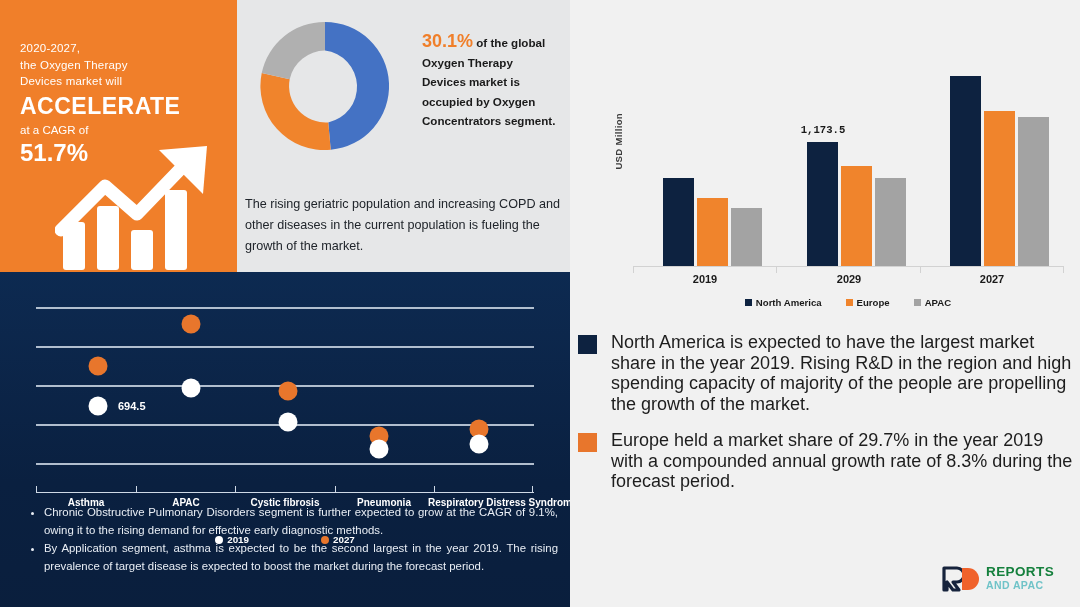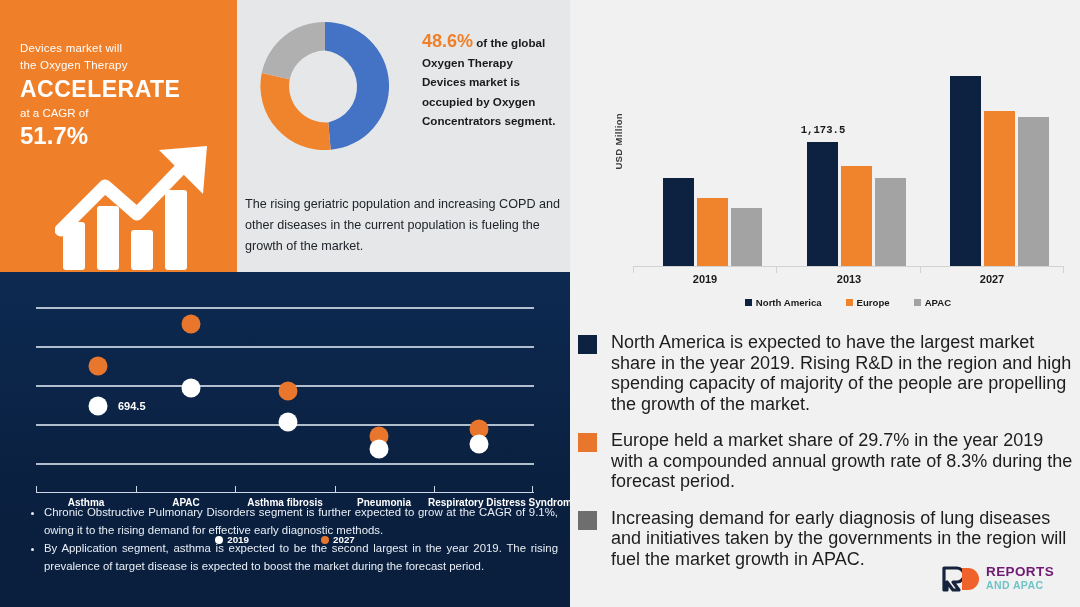--- a/index.html
+++ b/index.html
@@ -130,34 +130,35 @@
   .bar-legend .sw { width: 7px; height: 7px; display: inline-block; }
 
   .notes { position: absolute; left: 8px; top: 332px; width: 495px; }
   .note { position: relative; display: flex; gap: 14px; margin-bottom: 16px; }
   .note-swatch { flex: 0 0 auto; width: 19px; height: 19px; margin-top: 3px; }
   .note-text { font-size: 18px; line-height: 20.5px; color: #1d1d1d; }
 
   .logo { position: absolute; right: 8px; bottom: 10px; width: 130px; height: 34px; }
   .logo-mark { position: absolute; left: 0; top: 3px; width: 40px; height: 26px; }
   .logo-txt { position: absolute; left: 44px; top: 1px; }
-  .logo-l1 { font-size: 13.5px; font-weight: bold; color: #701a75; letter-spacing: .4px; line-height: 15px; }
+  .logo-l1 { font-size: 13.5px; font-weight: bold; color: #15803d; letter-spacing: .4px; line-height: 15px; }
   .logo-l2 { font-size: 10.5px; font-weight: bold; color: #6fc3c8; letter-spacing: .4px; line-height: 13px; }
 </style>
 </head>
 <body>
 
 <div id="root">
 
   <div class="left-col">
 
     <div class="orange-panel">
       <div class="op-text">
+        <div class="op-line">2020-2027,</div>
+        <div class="op-line">the Oxygen Therapy</div>
         <div class="op-line">Devices market will</div>
-        <div class="op-line">the Oxygen Therapy</div>
         <div class="op-accelerate">ACCELERATE</div>
         <div class="op-cagr-label">at a CAGR of</div>
         <div class="op-pct">51.7%</div>
       </div>
       <svg class="arrow-icon" viewBox="0 0 180 130">
         <rect x="8" y="78" width="22" height="48" rx="3" fill="#ffffff"></rect>
         <rect x="42" y="62" width="22" height="64" rx="3" fill="#ffffff"></rect>
         <rect x="76" y="86" width="22" height="40" rx="3" fill="#ffffff"></rect>
         <rect x="110" y="46" width="22" height="80" rx="3" fill="#ffffff"></rect>
         <path d="M6 86 L50 42 L82 70 L136 14" stroke="#ffffff" stroke-width="13" fill="none" stroke-linecap="round" stroke-linejoin="round"></path>
@@ -170,21 +171,21 @@
         <svg viewBox="0 0 148 148" width="148" height="148">
 
           <path d="M74 10 A64 64 0 0 1 79.71 137.75 L77.27 110.4 A36.5 36.5 0 0 0 74 38.5 Z" fill="#4472c4"></path>
 
           <path d="M79.71 137.75 A64 64 0 0 1 10.73 61.10 L38.71 67.18 A36.5 36.5 0 0 0 77.27 110.4 Z" fill="#f0842c"></path>
 
           <path d="M10.73 61.10 A64 64 0 0 1 74 10 L74 38.5 A36.5 36.5 0 0 0 38.71 67.18 Z" fill="#b0b0b0"></path>
         </svg>
       </div>
       <div class="donut-callout">
-        <span class="big">48.6</span><span class="big">%</span><span> of the global Oxygen Therapy Devices market is occupied by Oxygen Concentrators segment.</span>
+        <span class="big">30.1</span><span class="big">%</span><span> of the global Oxygen Therapy Devices market is occupied by Oxygen Concentrators segment.</span>
       </div>
       <div class="gray-para">The rising geriatric population and increasing COPD and  other diseases in the current population is fueling the growth of the market.</div>
     </div>
 
     <div class="navy-panel">
       <div class="dotchart">
         <div class="grid-line" style="top:8px"></div>
         <div class="grid-line" style="top:47px"></div>
         <div class="grid-line" style="top:86px"></div>
         <div class="grid-line" style="top:125px"></div>
@@ -208,21 +209,21 @@
         <div class="dot d2019" style="left:252px; top:123px"></div>
         <div class="dot d2019" style="left:343px; top:150px"></div>
         <div class="dot d2019" style="left:443px; top:145px"></div>
 
         <div class="dot-label" style="left:82px; top:107px">694.5</div>
       </div>
 
       <div class="cat-labels">
         <div class="cat" style="left:50px">Asthma</div>
         <div class="cat" style="left:150px">APAC</div>
-        <div class="cat" style="left:249px">Asthma fibrosis</div>
+        <div class="cat" style="left:249px">Cystic fibrosis</div>
         <div class="cat" style="left:348px">Pneumonia</div>
         <div class="cat" style="left:447px; width:110px">Respiratory Distress Syndrome</div>
       </div>
 
       <div class="dot-legend">
         <div class="item">
           <span class="sw" style="background:#ffffff"></span>
           <span>2019</span>
         </div>
         <div class="item">
@@ -262,21 +263,21 @@
 
         <div class="bar na" style="left:317px; width:31px; height:190px"></div>
         <div class="bar eu" style="left:351px; width:31px; height:155px"></div>
         <div class="bar ap" style="left:385px; width:31px; height:149px"></div>
 
         <div class="bar-value" style="left:190px; top:69px">1,173.5</div>
       </div>
 
       <div class="x-labels">
         <div class="x-label" style="left:72px">2019</div>
-        <div class="x-label" style="left:216px">2013</div>
+        <div class="x-label" style="left:216px">2029</div>
         <div class="x-label" style="left:359px">2027</div>
       </div>
 
       <div class="bar-legend">
         <div class="item">
           <span class="sw" style="background:#0d2240"></span>
           <span>North America</span>
         </div>
         <div class="item">
           <span class="sw" style="background:#f0842c"></span>
@@ -290,24 +291,20 @@
     </div>
 
     <div class="notes">
       <div class="note">
         <div class="note-swatch" style="background:#0d2240"></div>
         <div class="note-text">North America is expected to have the largest market share in the year 2019. Rising R&amp;D in the region and high spending capacity of majority of the people  are propelling the growth of the market.</div>
       </div>
       <div class="note">
         <div class="note-swatch" style="background:#e8762c"></div>
         <div class="note-text">Europe held a market share of 29.7% in the year 2019 with a compounded annual growth rate of 8.3% during the forecast period.</div>
-      </div>
-      <div class="note">
-        <div class="note-swatch" style="background:#6e6e6e"></div>
-        <div class="note-text">Increasing demand for early diagnosis of lung diseases and initiatives taken by the governments in the region will fuel the market growth in APAC.</div>
       </div>
     </div>
 
     <div class="logo">
       <svg class="logo-mark" viewBox="0 0 40 26">
         <path d="M2 2 h13 a7 7 0 0 1 0 14 h-4 l6 8 h-6 l-6 -8 v8 h-3 z" fill="none" stroke="#16233c" stroke-width="3.2" stroke-linejoin="round"></path>
         <path d="M20 2 h6 a11 11 0 0 1 0 22 h-6 z" fill="#f0622b"></path>
       </svg>
       <div class="logo-txt">
         <div class="logo-l1">REPORTS</div>

